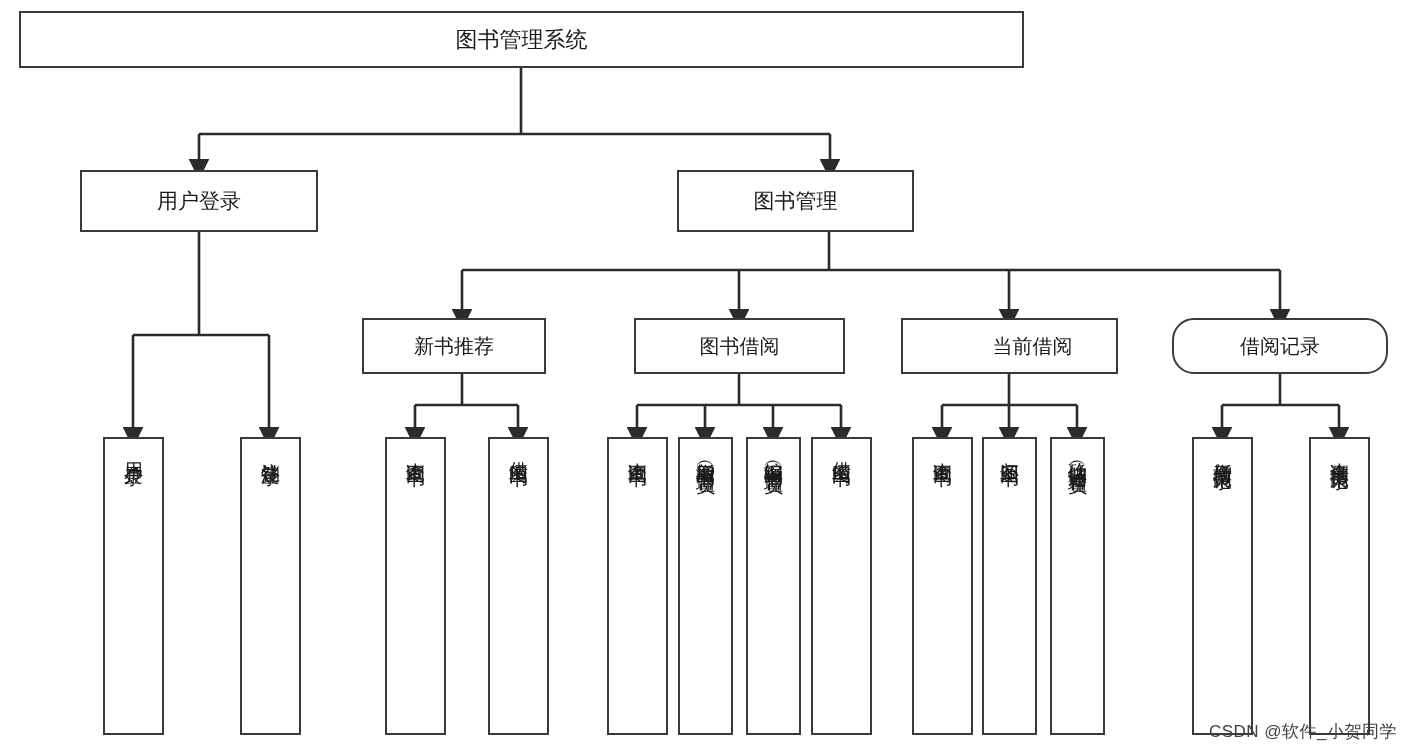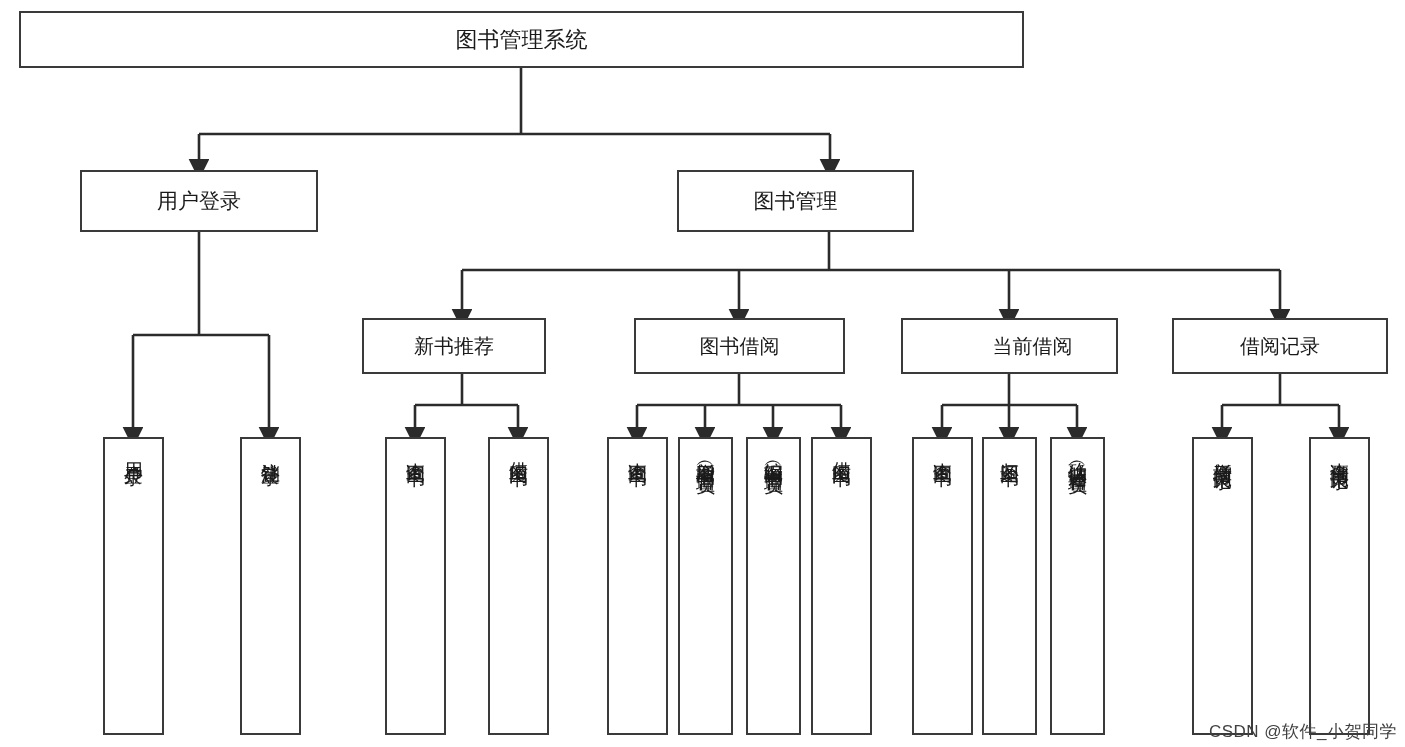--- a/index.html
+++ b/index.html
@@ -93,21 +93,21 @@
 
   <div class="node l3" style="left:362px;top:318px;width:184px;height:56px;">
     <span class="lbl">新书推荐</span>
   </div>
   <div class="node l3" style="left:634px;top:318px;width:211px;height:56px;">
     <span class="lbl">图书借阅</span>
   </div>
   <div class="node l3" style="left:901px;top:318px;width:217px;height:56px;padding-left:46px;">
     <span class="lbl">当前借阅</span>
   </div>
-  <div class="node l3" style="left:1172px;top:318px;width:216px;height:56px;">
+  <div class="node l3" style="left:1172px;top:318px;width:216px;height:56px;border-radius:22px;">
     <span class="lbl">借阅记录</span>
   </div>
 
   <div class="node leaf" style="left:103px;top:437px;width:61px;height:298px;">
     <span class="lbl">用户登录</span>
   </div>
   <div class="node leaf" style="left:240px;top:437px;width:61px;height:298px;">
     <span class="lbl">注销登录</span>
   </div>
 

